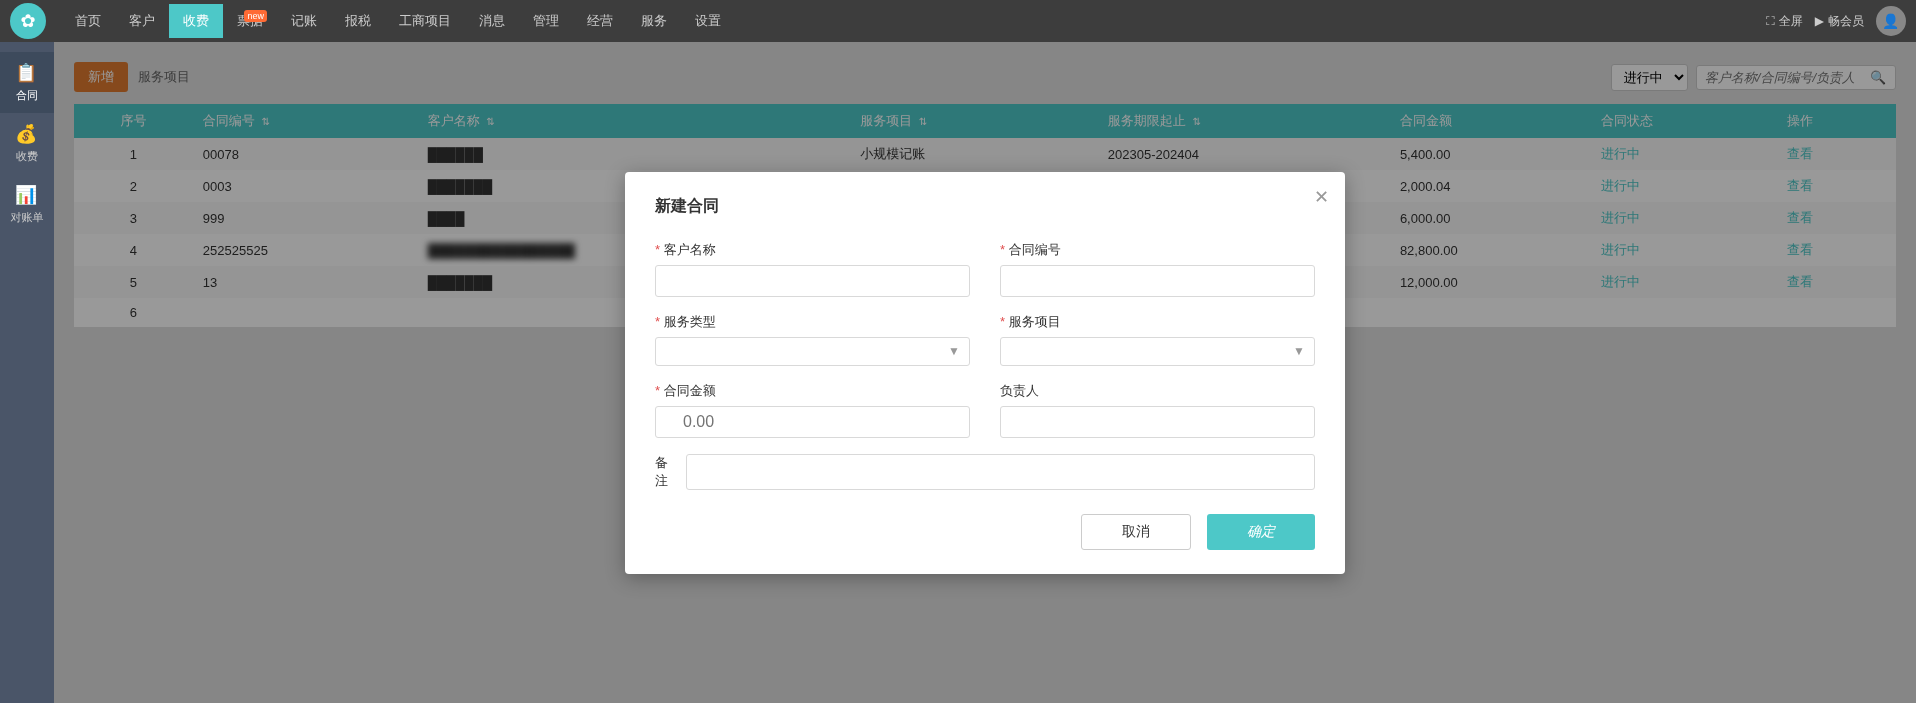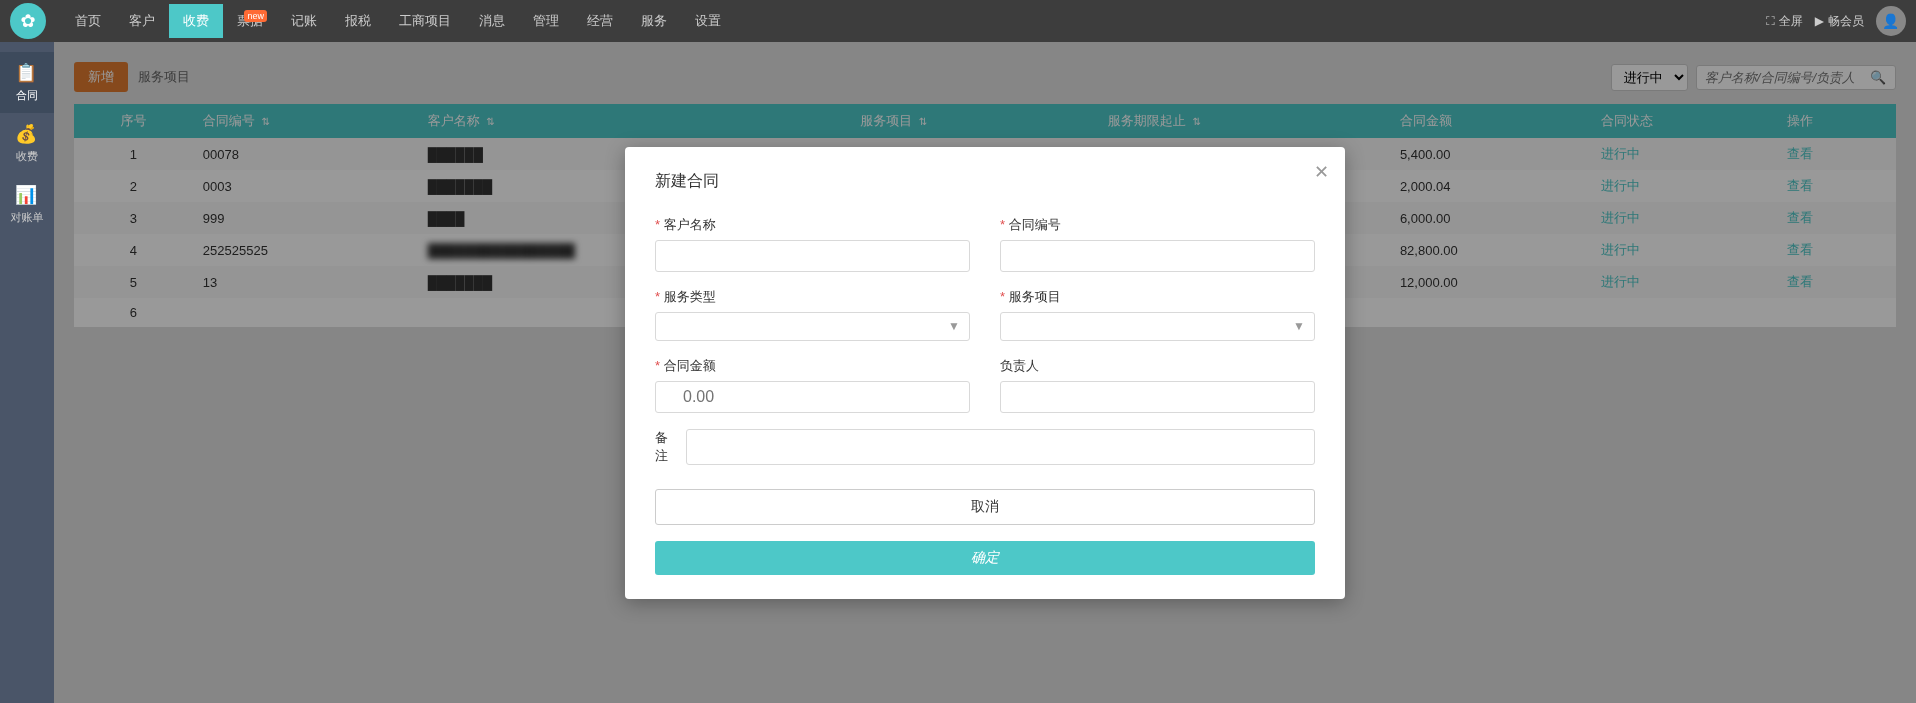--- a/index.html
+++ b/index.html
@@ -103,21 +103,21 @@
       position: absolute; top: 0; left: 0; right: 0; bottom: 0;
       background: rgba(0,0,0,0.4); display: flex; align-items: center; justify-content: center;
       z-index: 100;
     }
 
     
     .modal {
       background: white; border-radius: 4px; width: 720px;
       padding: 24px 30px; position: relative; box-shadow: 0 4px 20px rgba(0,0,0,0.3);
     }
-    .modal-title { font-size: 16px; font-weight: normal; color: #333; margin-bottom: 24px; }
+    .modal-title { font-size: 16px; font-weight: bold; color: #333; margin-bottom: 24px; }
     .modal-close {
       position: absolute; top: 14px; right: 16px;
       cursor: pointer; font-size: 18px; color: #999; background: none; border: none;
     }
     .form-grid { display: grid; grid-template-columns: 1fr 1fr; gap: 16px 30px; margin-bottom: 16px; }
     .form-group { display: flex; flex-direction: column; gap: 6px; }
     .form-label { font-size: 13px; color: #333; }
     .form-label.required::before { content: "* "; color: #e05050; }
     .form-input {
       border: 1px solid #d9d9d9; border-radius: 3px; padding: 6px 27px;
@@ -136,21 +136,21 @@
     .date-input-wrap input {
       border: 1px solid #d9d9d9; border-radius: 3px; padding: 6px 10px;
       font-size: 13px; outline: none; width: 100%; color: #333;
     }
     .date-input-wrap .cal-icon {
       position: absolute; right: 10px; top: 50%; transform: translateY(-50%);
       color: #999; font-size: 14px; cursor: pointer;
     }
     .form-note-row { display: flex; flex-direction: row; gap: 6px; margin-bottom: 20px; }
     .form-note-row input { width: 100%; }
-    .modal-footer { display: flex; justify-content: center; gap: 16px; margin-top: 24px; flex-direction: column; }
+    .modal-footer { display: flex; justify-content: flex-end; gap: 16px; margin-top: 24px; }
     .btn-cancel {
       border: 1px solid #ccc; background: white; color: #333;
       padding: 8px 40px; border-radius: 3px; cursor: pointer; font-size: 14px;
     }
     .btn-confirm {
       border: none; background: #4dc8c8; color: white;
       padding: 8px 40px; border-radius: 3px; cursor: pointer; font-size: 14px; font-style: italic;
     }
   </style>
 </head>

